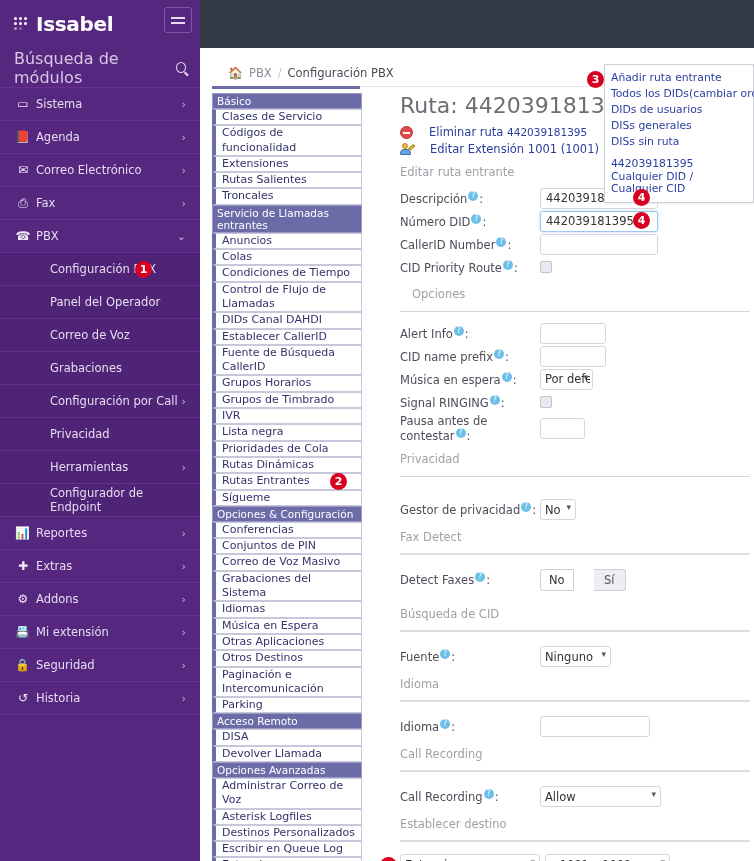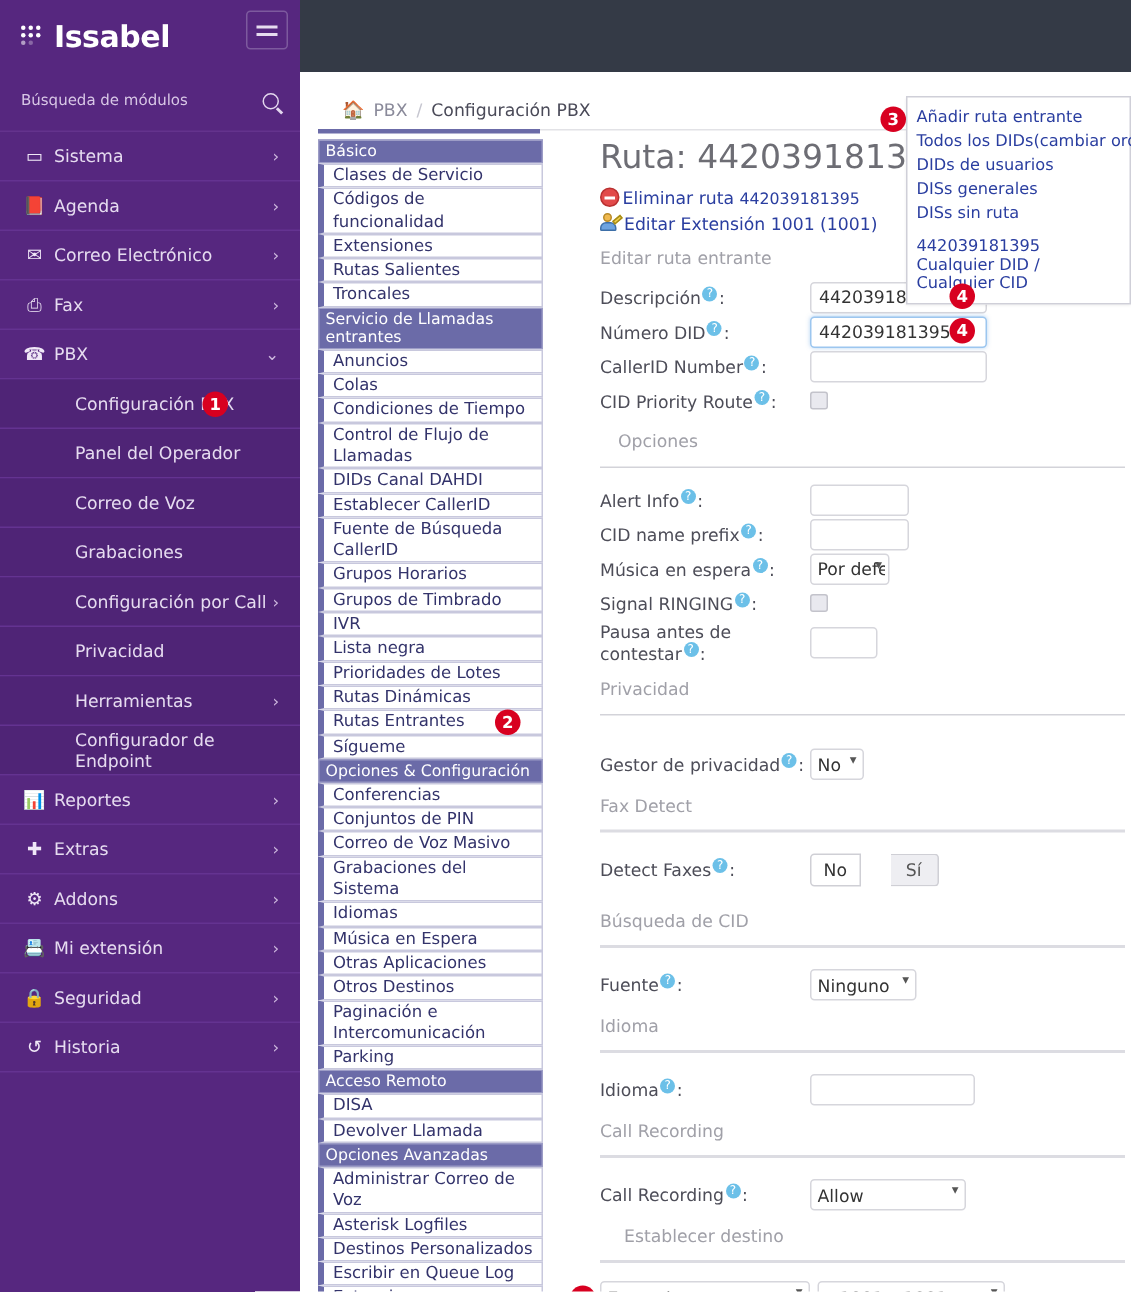--- a/index.html
+++ b/index.html
@@ -48,21 +48,21 @@
   #sidebar {
     position:absolute; left:0; top:48px; width:200px; height:813px;
     background:#56277f;
     overflow:hidden;
   }
   #search-row {
     height:40px; display:flex; align-items:center;
     padding:0 14px; border-bottom:1px solid #64338d;
     justify-content:space-between;
   }
-  #search-row .ph { color:#d8c7e6; font-size:10px; }
+  #search-row .ph { color:#d8c7e6; font-size:16px; }
   .magnifier {
     width:11px; height:11px; border:1.6px solid #e3d7ee; border-radius:50%;
     position:relative; display:inline-block;
   }
   .magnifier:after {
     content:""; position:absolute; right:-4px; bottom:-3px;
     width:5px; height:1.6px; background:#e3d7ee; transform:rotate(45deg);
   }
   .nav-item {
     height:33px; display:flex; align-items:center;
@@ -137,21 +137,21 @@
   #routepanel .cur { color:#2a3ea0; font-size:10.8px; padding:0 6px; line-height:12.5px;}
 
   
   #content {
     position:absolute; left:372px; top:93px; width:382px;
   }
   #route-title {
     font-size:22px; color:#6d6d74; font-weight:normal;
     margin:0 0 7px 28px; font-family:"DejaVu Sans","Liberation Sans",sans-serif;
   }
-  .act-row { display:flex; gap:2px; margin:0 0 3px 28px; }
+  .act-row { display:flex; align-items:center; gap:16px; margin:0 0 3px 28px; }
   .act-row a { color:#2a3ea0; font-size:11.5px; text-decoration:none; cursor:pointer;}
   .act-row a .num { font-size:10.5px; }
   .ico-del {
     width:13px; height:13px; border-radius:50%; background:#e24a4a;
     border:1px solid #b93030; position:relative; display:inline-block;
   }
   .ico-del:after {
     content:""; position:absolute; left:2px; top:5px; width:7px; height:2px;
     background:#fff;
   }
@@ -373,21 +373,21 @@
     <div class="mi"><span>Colas</span></div>
     <div class="mi"><span>Condiciones de Tiempo</span></div>
     <div class="mi"><span>Control de Flujo de Llamadas</span></div>
     <div class="mi"><span>DIDs Canal DAHDI</span></div>
     <div class="mi"><span>Establecer CallerID</span></div>
     <div class="mi"><span>Fuente de Búsqueda CallerID</span></div>
     <div class="mi"><span>Grupos Horarios</span></div>
     <div class="mi"><span>Grupos de Timbrado</span></div>
     <div class="mi"><span>IVR</span></div>
     <div class="mi"><span>Lista negra</span></div>
-    <div class="mi"><span>Prioridades de Lotes</span></div>
+    <div class="mi"><span>Prioridades de Cola</span></div>
     <div class="mi"><span>Rutas Dinámicas</span></div>
     <div class="mi"><span>Rutas Entrantes</span><span class="badge" style="right: 14px; top: -1px;">2</span></div>
     <div class="mi"><span>Sígueme</span></div>
     <div class="mh"><span>Opciones &amp; Configuración</span></div>
     <div class="mi"><span>Conferencias</span></div>
     <div class="mi"><span>Conjuntos de PIN</span></div>
     <div class="mi"><span>Correo de Voz Masivo</span></div>
     <div class="mi"><span>Grabaciones del Sistema</span></div>
     <div class="mi"><span>Idiomas</span></div>
     <div class="mi"><span>Música en Espera</span></div>
@@ -539,27 +539,27 @@
       <span class="flabel"><span>Idioma</span><span class="qm">?</span>:</span>
       <input type="text" class="w-idioma" value="" style="">
     </div>
 
     <div class="section-label" style="margin-left:0">Call Recording</div>
     <hr class="hr2">
 
     <div class="frow" style="margin-top:14px">
       <span class="flabel"><span>Call Recording</span><span class="qm">?</span>:</span>
       <span class="selwrap">
-        <select style="width:104px">
+        <select style="width:121px">
           <option>Allow</option>
         </select>
       </span>
     </div>
 
-    <div class="section-label" style="margin-left:16px">Establecer destino</div>
+    <div class="section-label" style="margin-left:0">Establecer destino</div>
     <hr class="hr2">
 
     <div class="frow" style="margin-top:4px">
       <div class="badge" style="left:-20px; top:3px;">5</div>
       <span class="selwrap">
         <select style="width:140px">
           <option>Extensiones</option>
         </select>
       </span>
       <span class="selwrap" style="margin-left:5px">

